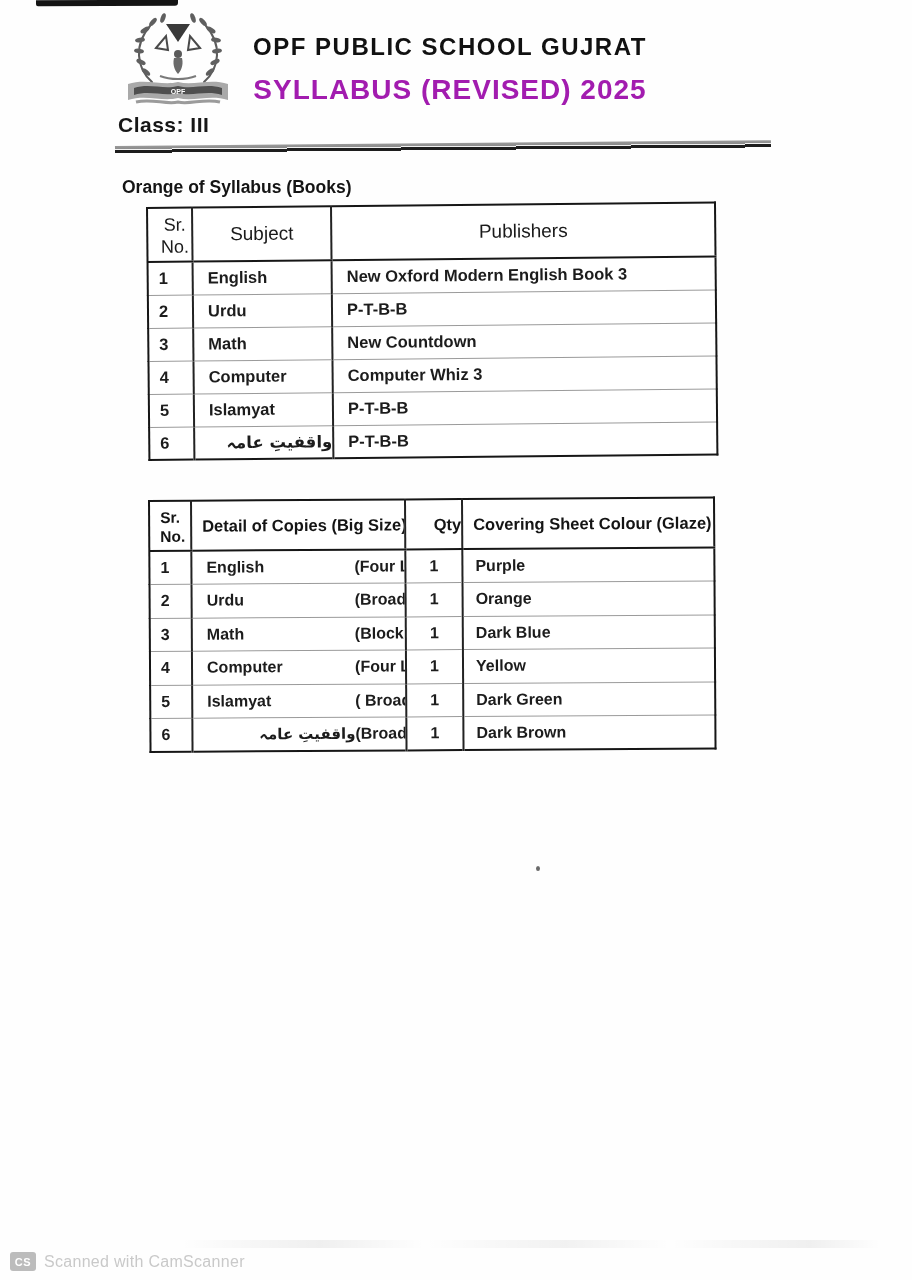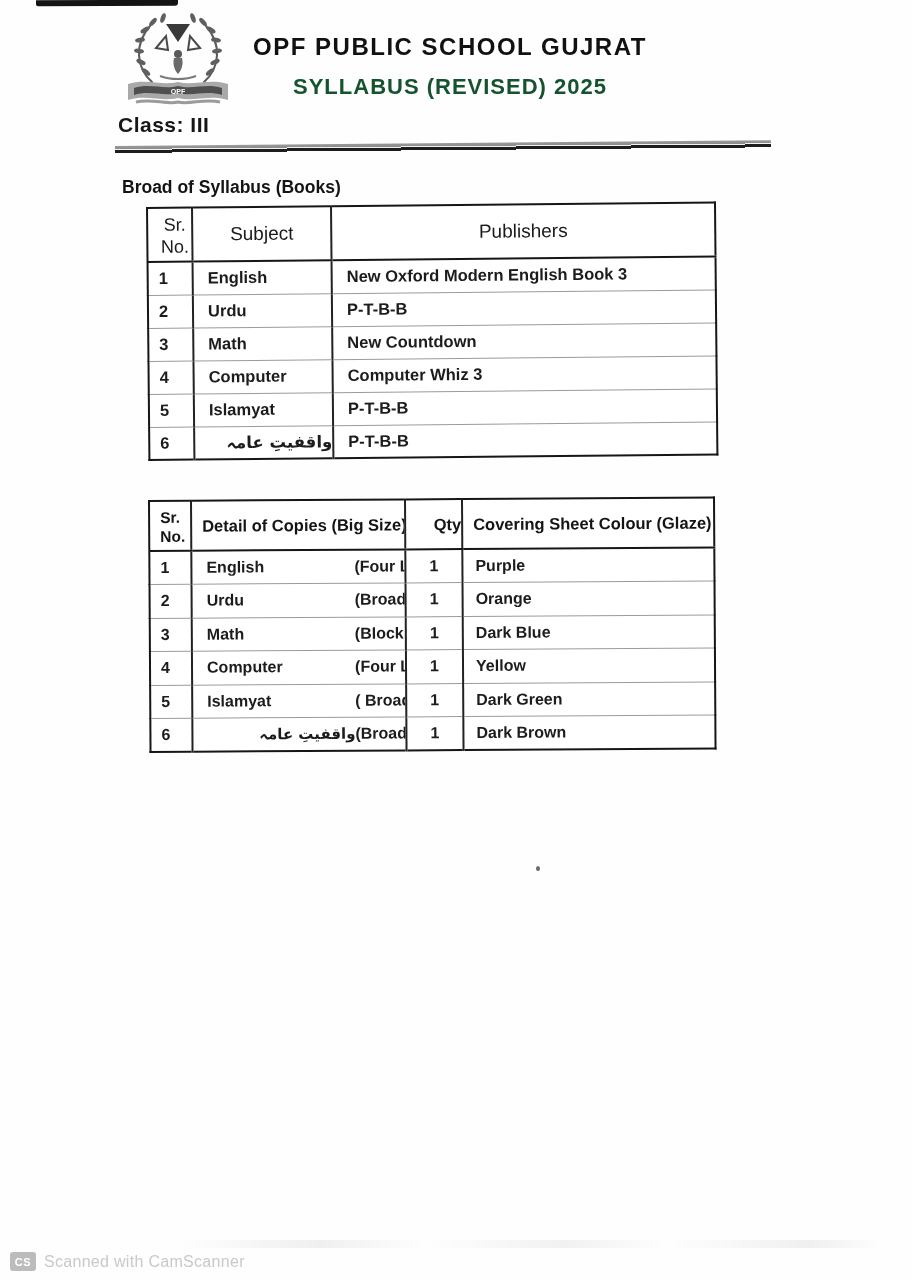--- a/index.html
+++ b/index.html
@@ -13,21 +13,21 @@
   .top-streak{position:absolute;left:36px;top:0;width:142px;height:6px;background:#141414;border-radius:0 0 3px 2px;transform:rotate(-.2deg);}
   .speck{position:absolute;left:536px;top:866px;width:4px;height:5px;background:#6a6a6a;border-radius:50%;}
   .bottom-haze{position:absolute;left:180px;top:1240px;width:700px;height:8px;
     background:linear-gradient(90deg,rgba(0,0,0,0) 0,rgba(0,0,0,.06) 20%,rgba(0,0,0,0) 35%,rgba(0,0,0,.05) 55%,rgba(0,0,0,0) 70%,rgba(0,0,0,.06) 90%,rgba(0,0,0,0) 100%);}
 
   
   .logo{position:absolute;left:122px;top:10px;width:112px;height:102px;}
   .school-name{position:absolute;left:240px;top:33px;width:420px;text-align:center;
     font-size:24px;font-weight:bold;letter-spacing:1.5px;color:#111;}
   .doc-title{position:absolute;left:240px;top:74px;width:420px;text-align:center;
-    font-size:22px;font-weight:bold;letter-spacing:1px;color:#14532d;}
+    font-size:28px;font-weight:bold;letter-spacing:1px;color:#a21caf;}
   .class-line{position:absolute;left:118px;top:113px;font-size:21px;font-weight:bold;color:#161616;letter-spacing:.5px;}
   .divider{position:absolute;left:115px;top:146px;width:656px;height:9px;
     background:linear-gradient(to bottom,#9a9a9a 0,#8c8c8c 3px,#f2f2f2 3px,#f2f2f2 4px,#1d1d1d 4px,#1d1d1d 7px,rgba(0,0,0,0) 7px);
     transform:rotate(-.5deg);transform-origin:left center;}
 
   .section-heading{position:absolute;left:122px;top:177px;font-size:17.5px;font-weight:bold;color:#141414;}
 
   
   table{border-collapse:collapse;table-layout:fixed;background:#fff;}
   .tbl{position:absolute;border:2.5px solid #161616;}
@@ -118,21 +118,21 @@
     <path d="M12 78 C28 73, 42 80, 56 76 C70 80, 84 73, 100 78 L100 85 C84 80, 70 87, 56 83 C42 87, 28 80, 12 85 Z" fill="#4f4f4f"></path>
     <text x="56" y="84" text-anchor="middle" font-size="7" font-weight="bold" fill="#ffffff" font-family="Liberation Sans, sans-serif">OPF</text>
     <path d="M14 92 C30 88, 44 95, 56 92 C68 95, 82 88, 98 92" stroke="#9b9b9b" stroke-width="3" fill="none"></path>
   </svg>
 
   <div class="school-name">OPF PUBLIC SCHOOL GUJRAT</div>
   <div class="doc-title">SYLLABUS (REVISED) 2025</div>
   <div class="class-line">Class: III</div>
   <div class="divider"></div>
 
-  <div class="section-heading">Broad of Syllabus (Books)</div>
+  <div class="section-heading">Orange of Syllabus (Books)</div>
 
   <table class="tbl books-table">
     <colgroup>
         <col class="col-sr">
         <col class="col-subject">
         <col>
       </colgroup>
     <thead>
       <tr>
         <th class="h-sr"><span>Sr.</span><br><span>No.</span></th>

